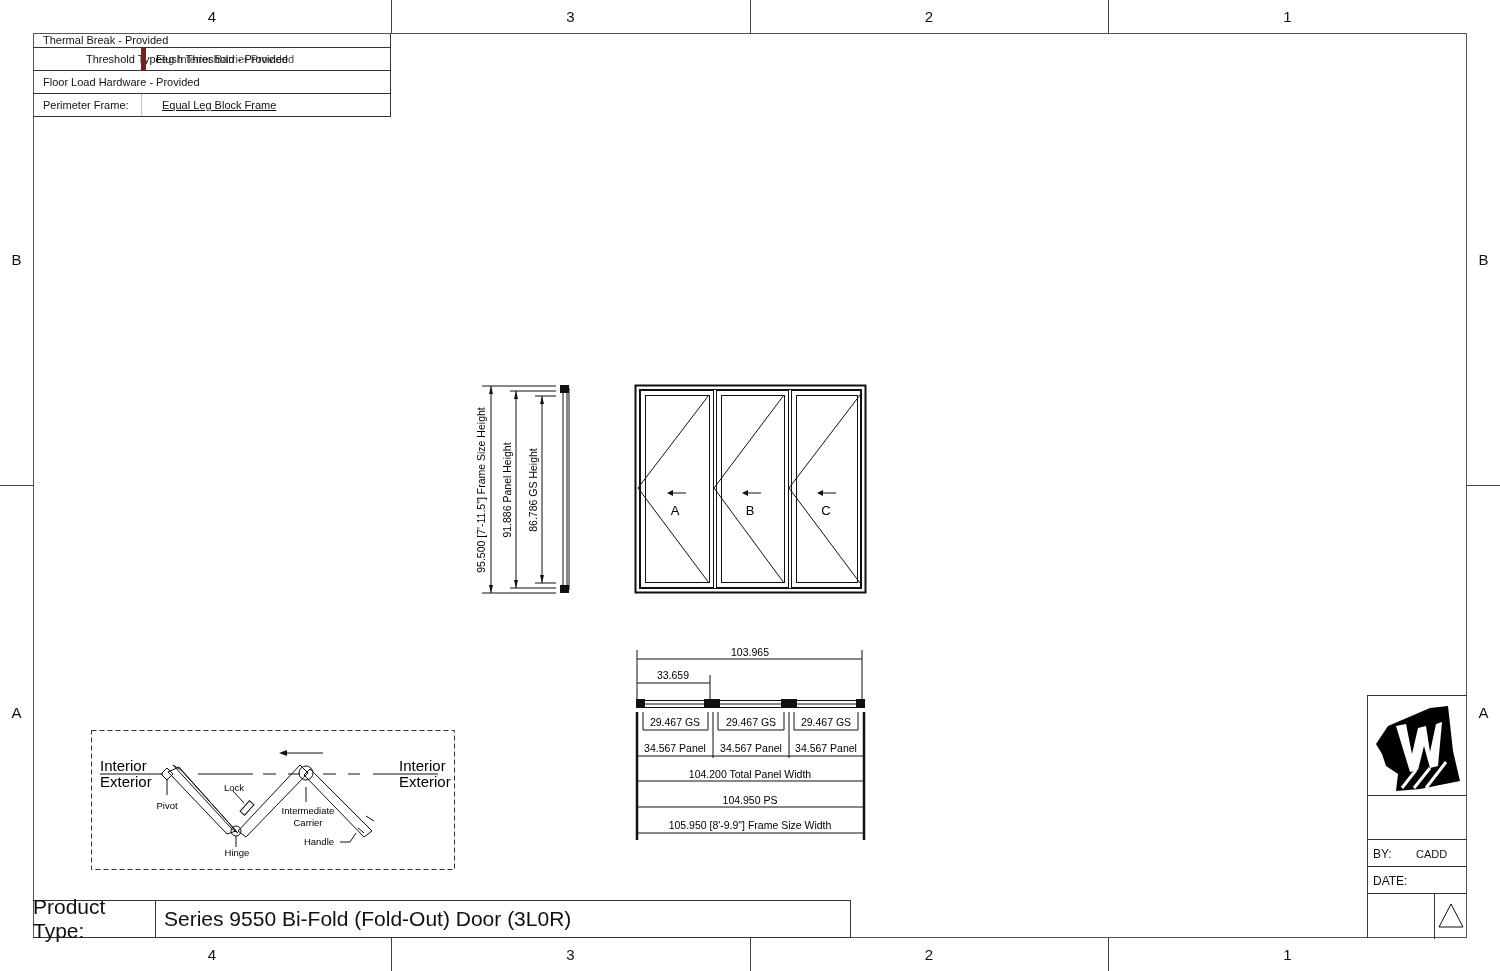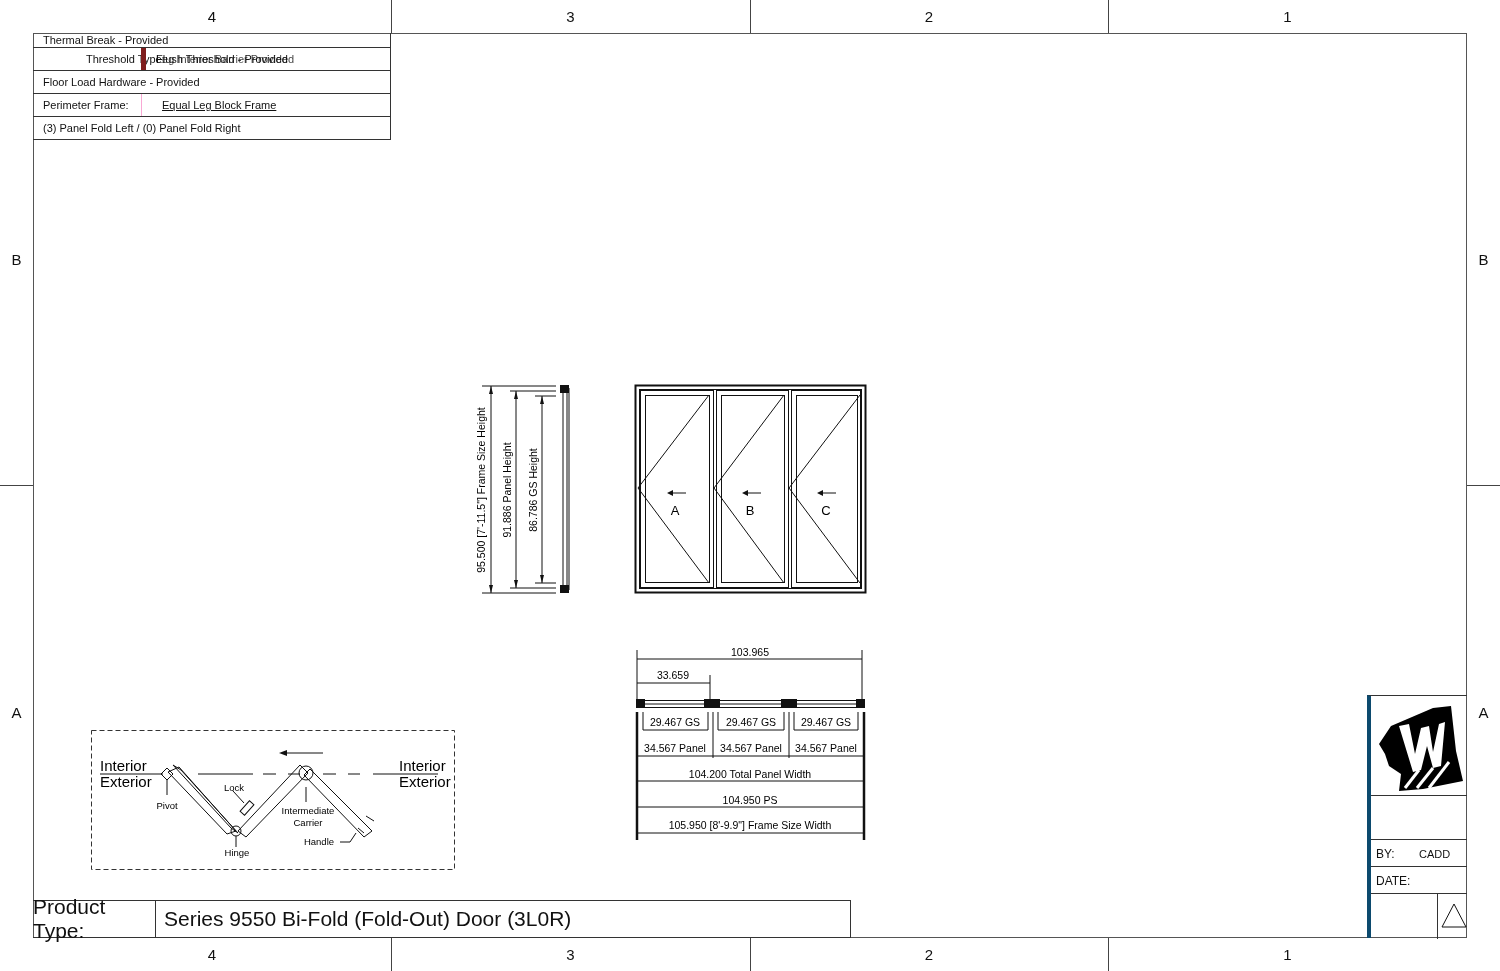--- a/index.html
+++ b/index.html
@@ -9,21 +9,21 @@
   .frame-border{position:absolute;left:33px;top:33px;width:1434px;height:905px;border:1.5px solid #555;box-sizing:border-box;}
   .vdiv{position:absolute;width:0;border-left:1px solid #444;}
   .hdiv{position:absolute;height:0;border-top:1px solid #444;}
   .notes{position:absolute;left:33px;top:33px;width:358px;border-collapse:collapse;font-size:11px;}
   .notes .row{position:relative;border-bottom:1px solid #333;border-right:1px solid #333;box-sizing:border-box;}
   .notes .cell{position:absolute;top:0;height:100%;display:flex;align-items:center;}
   .overlay-text{position:absolute;left:0;white-space:nowrap;}
   .product{position:absolute;left:33px;top:900px;width:818px;height:38px;border:1px solid #333;border-left:none;box-sizing:border-box;font-size:21px;}
   .product .lbl{position:absolute;left:0;top:0;width:122px;height:100%;border-right:1px solid #333;display:flex;align-items:center;justify-content:center;}
   .product .val{position:absolute;left:131px;top:0;height:100%;display:flex;align-items:center;}
-  .titleblock{position:absolute;left:1367px;top:695px;width:100px;height:243px;border-left:4px solid #0c4a6e;border-top:1px solid #333;box-sizing:border-box;font-size:12px;padding-left:37px;}
+  .titleblock{position:absolute;left:1367px;top:695px;width:100px;height:243px;border-left:1px solid #0c4a6e;border-top:1px solid #333;box-sizing:border-box;font-size:12px;padding-left:37px;}
   .tb-row{position:absolute;left:0;width:100%;border-bottom:1px solid #333;box-sizing:border-box;}
   svg text{font-family:"Liberation Sans",sans-serif;}
 </style>
 </head>
 <body>
 
 <div class="zone" style="left:33px;top:8px;width:358px;">4</div>
 <div class="zone" style="left:391px;top:8px;width:359px;">3</div>
 <div class="zone" style="left:750px;top:8px;width:358px;">2</div>
 <div class="zone" style="left:1108px;top:8px;width:359px;">1</div>
@@ -59,23 +59,20 @@
       <span class="overlay-text" style="left:10px;">Flush Threshold - Provided</span>
       <span class="overlay-text" style="left:10px;opacity:0.8;">Leg Interior Barrier Provided</span>
     </div>
   </div>
   <div class="row" style="height:23px;">
     <div class="cell" style="left:10px;">Floor Load Hardware - Provided</div>
   </div>
   <div class="row" style="height:23px;">
     <div class="cell" style="left:10px;">Perimeter Frame:</div>
     <div class="cell" style="left:108px;border-left:1px solid #f9a8d4;padding-left:20px;text-decoration:underline;">Equal Leg Block Frame</div>
-  </div>
-  <div class="row" style="height:23px;">
-    <div class="cell" style="left:10px;">(3) Panel Fold Left / (0) Panel Fold Right</div>
   </div>
 </div>
 
 <svg class="abs" style="left:470px;top:378px;" width="110" height="222">
   <g stroke="#111" stroke-width="1" fill="none">
 
     <line x1="12" y1="8" x2="86" y2="8"></line>
     <line x1="12" y1="215" x2="86" y2="215"></line>
     <line x1="40" y1="13" x2="86" y2="13"></line>
     <line x1="40" y1="210" x2="86" y2="210"></line>

